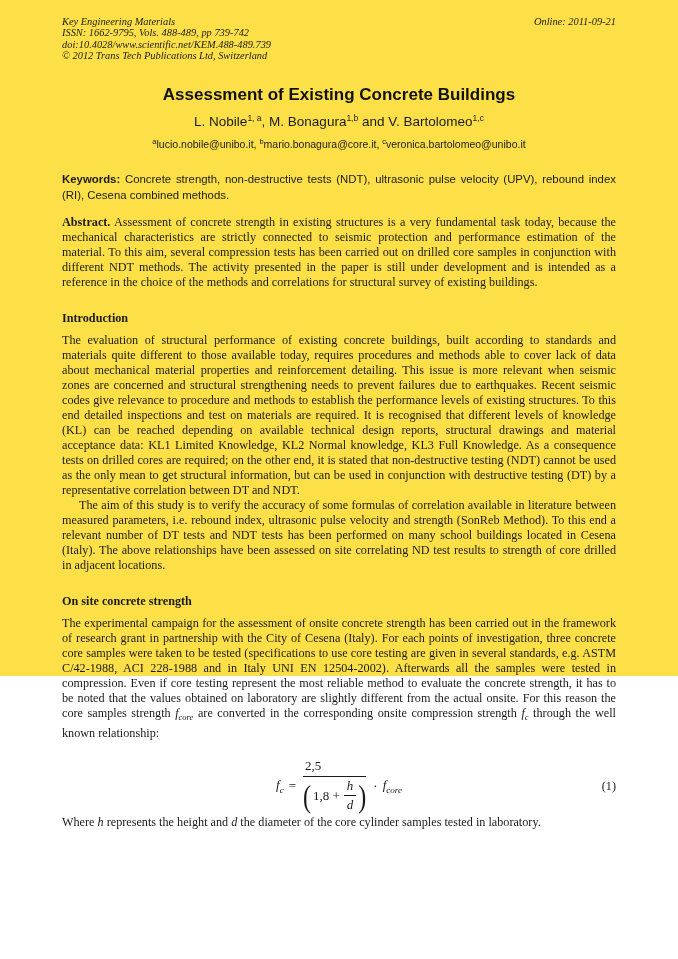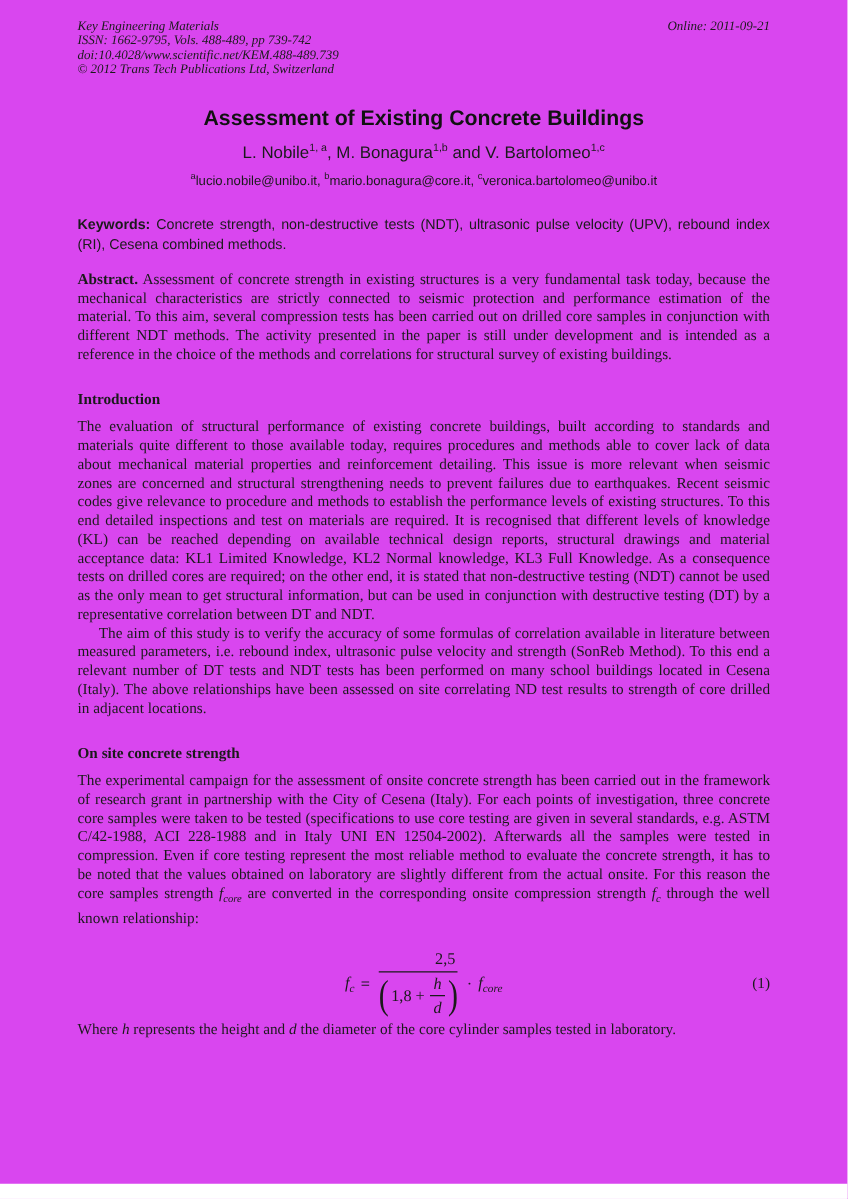--- a/index.html
+++ b/index.html
@@ -1,18 +1,18 @@
 <!DOCTYPE html>
 <html><head>
 <meta charset="utf-8">
 <style>
   * { margin:0; padding:0; box-sizing:border-box; }
   html,body { width:678px; height:959px; background:#ffffff; }
   body { font-family:"Liberation Serif", serif; color:#1a1a1a; overflow:hidden; }
-  .page { position:relative; width:678px; height:947px; padding:16px 62px 0 62px; background:#d946ef; }
+  .page { position:relative; width:678px; height:676px; padding:16px 62px 0 62px; background:#fde047; }
 
   
   .pub-header { position:relative; font-style:italic; font-size:10.4px; line-height:11.3px; font-family:"Liberation Serif", serif; }
   .pub-header .online { position:absolute; right:0; top:0; }
 
   
   .title { margin-top:25px; text-align:center; font-family:"Liberation Sans", sans-serif; font-weight:bold; font-size:17px; line-height:18px; color:#111; }
   .authors { margin-top:5px; text-align:center; font-family:"Liberation Sans", sans-serif; font-size:13.5px; line-height:17px; }
   .authors sup { font-size:8.5px; }
   .affiliation { margin-top:7px; text-align:center; font-family:"Liberation Sans", sans-serif; font-size:10.5px; line-height:13px; }
@@ -31,21 +31,21 @@
   .para.cont { margin-top:0; text-indent:17px; }
   .imath { font-style:italic; }
   .imath-sub { font-style:italic; font-size:8.5px; }
 
   
   .equation-row { position:relative; margin-top:16px; min-height:58px; display:flex; justify-content:center; align-items:center; font-size:13px; }
   .eq { display:inline-flex; align-items:center; }
   .var { font-style:italic; }
   .var-sub { font-style:italic; font-size:9px; }
   .eq-op { margin:0 5px; }
-  .frac { display:inline-flex; flex-direction:column; align-items:flex-end; margin:0 2px; }
+  .frac { display:inline-flex; flex-direction:column; align-items:flex-start; margin:0 2px; }
   .frac > .num { padding:0 2px 2px 2px; }
   .frac > .den { border-top:1px solid #1a1a1a; padding-top:1px; display:inline-flex; align-items:center; }
   .bigparen { font-size:24px; line-height:1; transform:scaleY(1.35); font-style:normal; font-weight:300; }
   .den-inner { display:inline-flex; align-items:center; padding:0 2px; }
   .den-term { margin-right:4px; }
   .ifrac { display:inline-flex; flex-direction:column; align-items:center; }
   .ifrac .ifrac-num { border-bottom:1px solid #1a1a1a; padding:0 3px 1px 3px; }
   .ifrac .ifrac-den { padding-top:1px; }
   .eq-number { position:absolute; right:0; top:50%; transform:translateY(-50%); font-style:normal; font-size:12.2px; }
 

